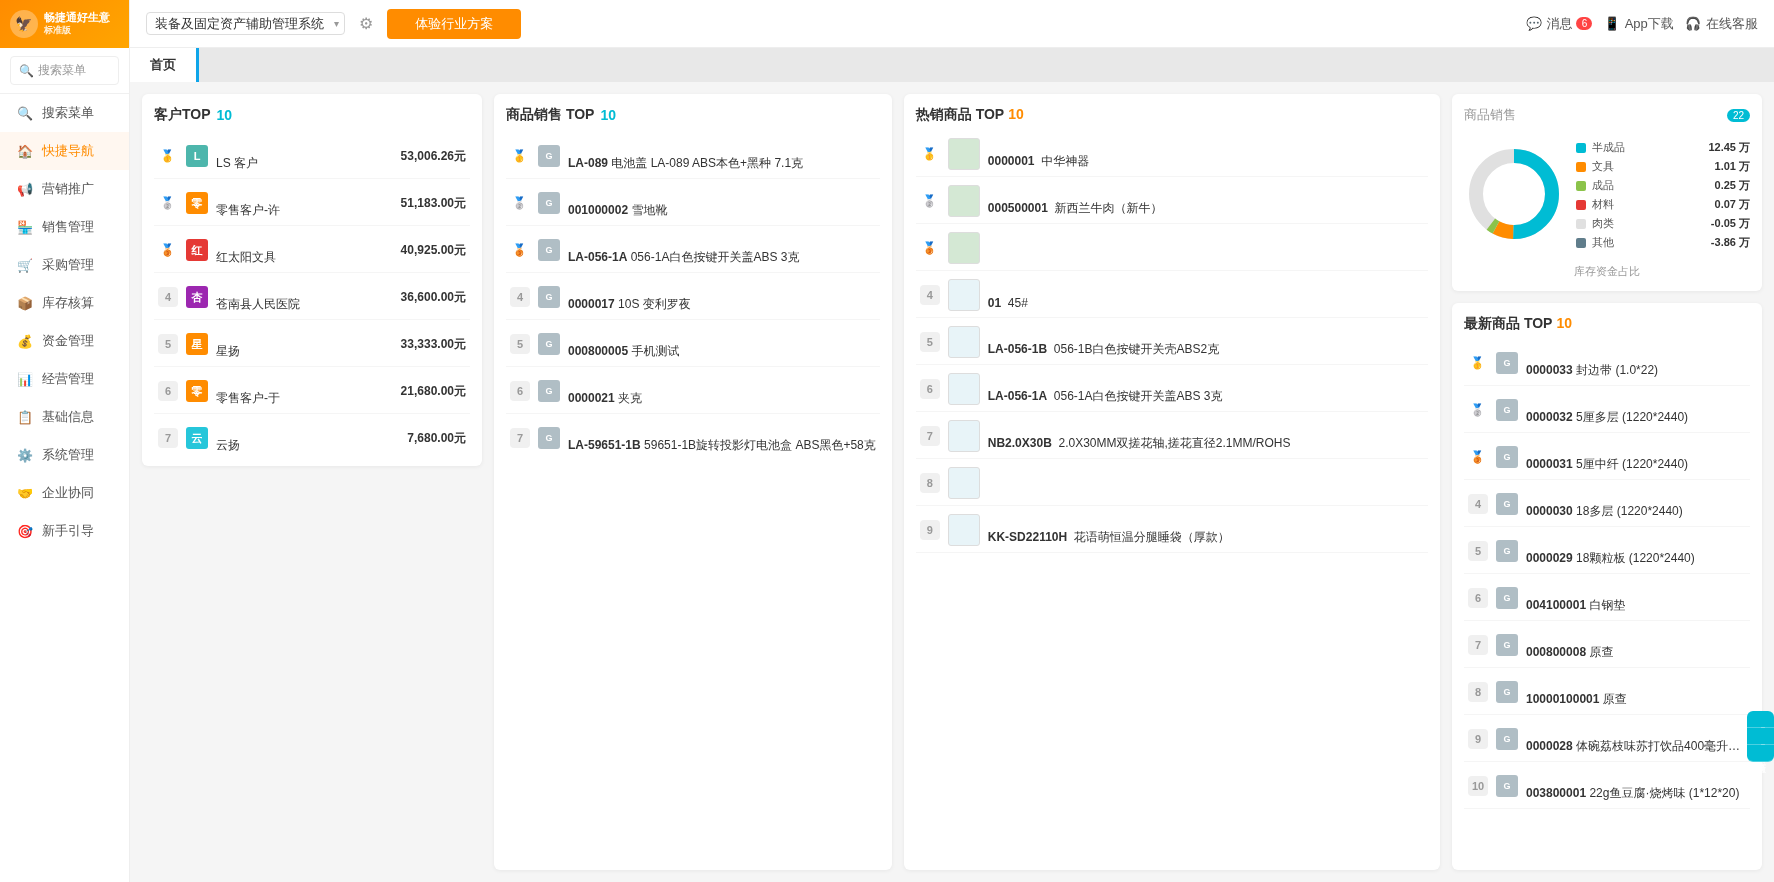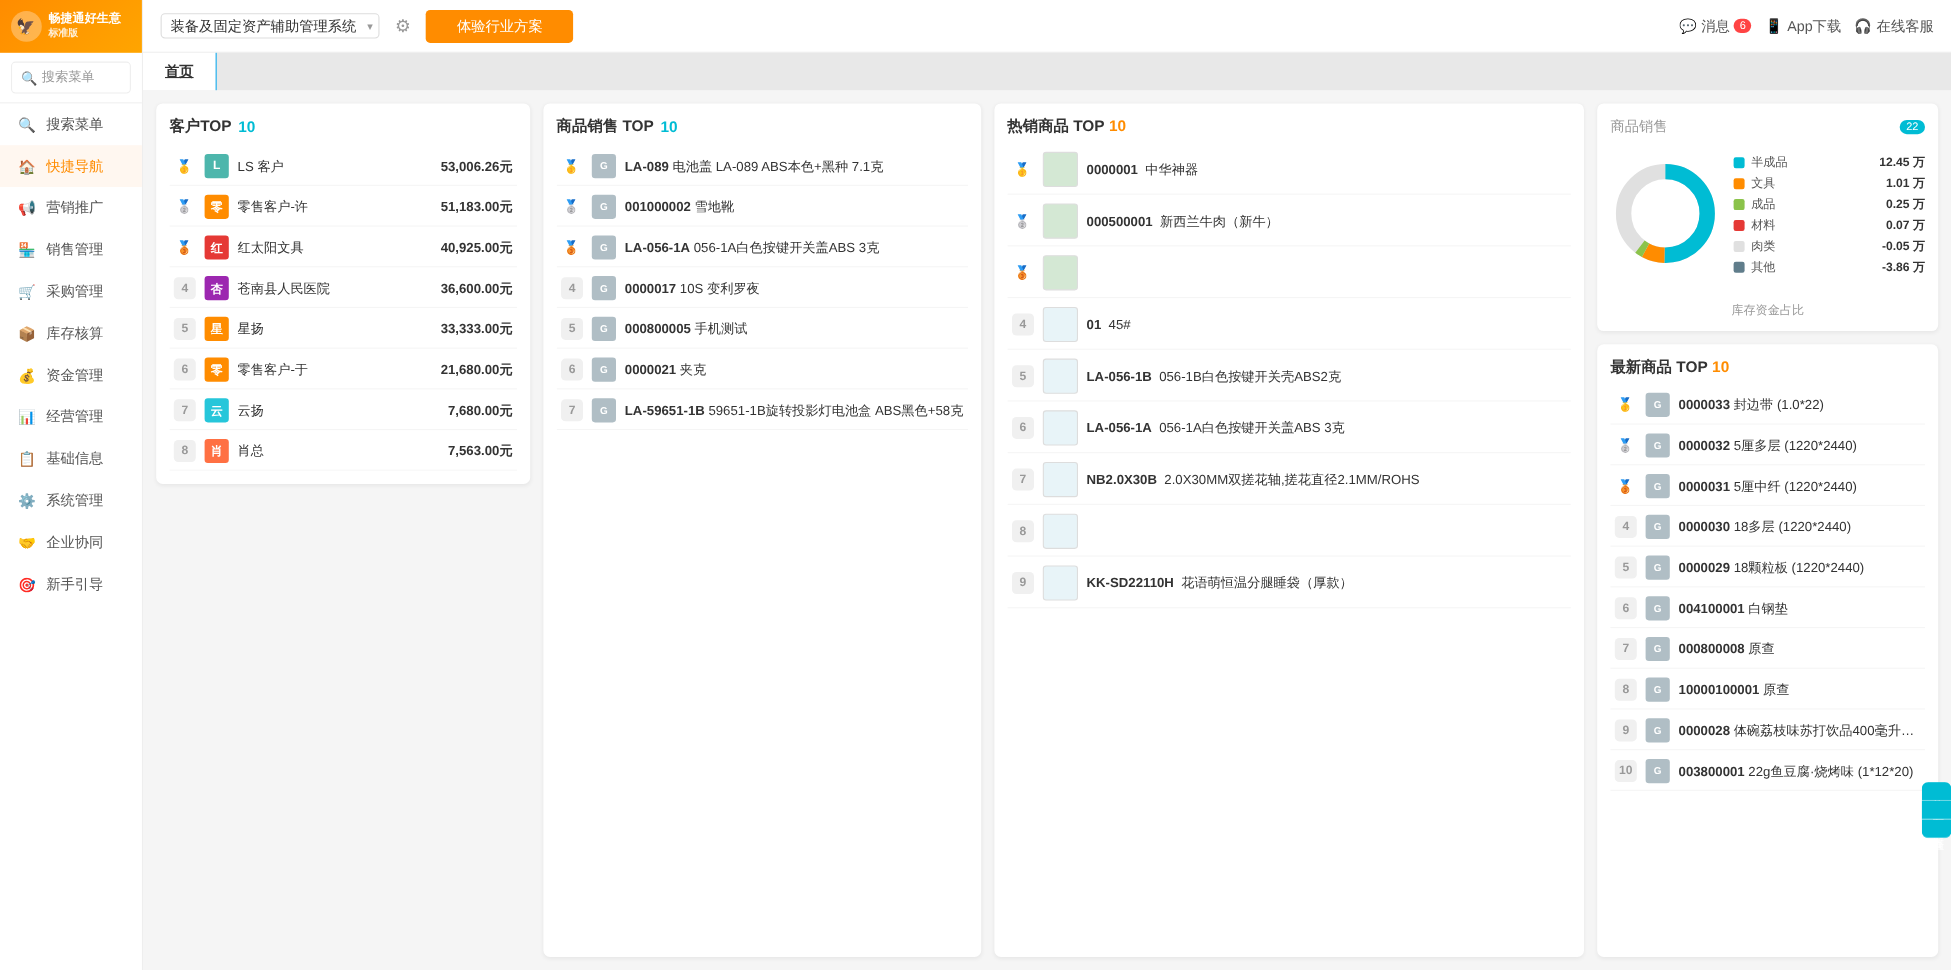--- a/index.html
+++ b/index.html
@@ -85,22 +85,21 @@
     .badge { background: #f44; color: white; border-radius: 8px; font-size: 10px; padding: 1px 4px; min-width: 16px; text-align: center; }
 
     
     .page-tabs {
       background: #e8e8e8;
       display: flex;
       align-items: stretch;
     }
     .page-tab {
       padding: 8px 20px; font-size: 13px; cursor: pointer; color: #666;
-      border-right: 1px solid #0ea5e9;
-      text-decoration: underline;
+      border-right: 3px solid #0ea5e9;
     }
     .page-tab.active { background: #fff; color: #333; font-weight: bold; }
 
     
     .content-area {
       flex: 1;
       overflow-y: auto;
       padding: 12px;
       display: flex;
       gap: 12px;
@@ -132,35 +131,35 @@
     .rank-num {
       width: 20px; height: 20px; border-radius: 4px; display: flex; align-items: center; justify-content: center;
       font-size: 11px; font-weight: bold; flex-shrink: 0;
     }
     .rank-medal { width: 20px; height: 20px; display: flex; align-items: center; justify-content: center; flex-shrink: 0; }
     .rank-avatar {
       width: 22px; height: 22px; border-radius: 3px; display: flex; align-items: center; justify-content: center;
       font-size: 11px; font-weight: bold; color: white; flex-shrink: 0;
     }
     .rank-avatar.gray { background: #b0bec5; }
-    .rank-name { flex: 1; color: #333; overflow: hidden; text-overflow: ellipsis; white-space: nowrap; }
+    .rank-name { flex: 1; color: #333; overflow: hidden; text-overflow: ellipsis; white-space: nowrap; margin-top: 15px; }
     .rank-value { color: #333; font-weight: bold; font-size: 12px; }
 
     
     .prod-img {
       width: 32px; height: 32px; border-radius: 3px; background: #e8f4f8; border: 1px solid #ddd;
       display: flex; align-items: center; justify-content: center; flex-shrink: 0; overflow: hidden;
     }
     .inventory-chart-area { display: flex; gap: 12px; align-items: center; padding: 8px 0; }
     .legend-list { flex: 1; display: flex; flex-direction: column; gap: 4px; font-size: 11px; }
     .legend-item { display: flex; align-items: center; gap: 6px; }
     .legend-dot { width: 10px; height: 10px; border-radius: 2px; flex-shrink: 0; }
     .legend-name { flex: 1; color: #555; }
     .legend-val { color: #333; font-weight: bold; text-align: right; }
-    .chart-label { font-size: 11px; color: #999; text-align: center; margin-top: 16px; }
+    .chart-label { font-size: 11px; color: #999; text-align: center; margin-top: 6px; }
 
     
     .section-header { font-size: 14px; font-weight: bold; color: #333; display: flex; gap: 4px; margin-bottom: 8px; }
     .section-header .top10-badge { color: #ff8c00; font-weight: bold; }
 
     
     .rank-scroll { max-height: 320px; overflow-y: auto; }
 
     
     .inv-header { display: flex; align-items: center; justify-content: space-between; margin-bottom: 8px; }

